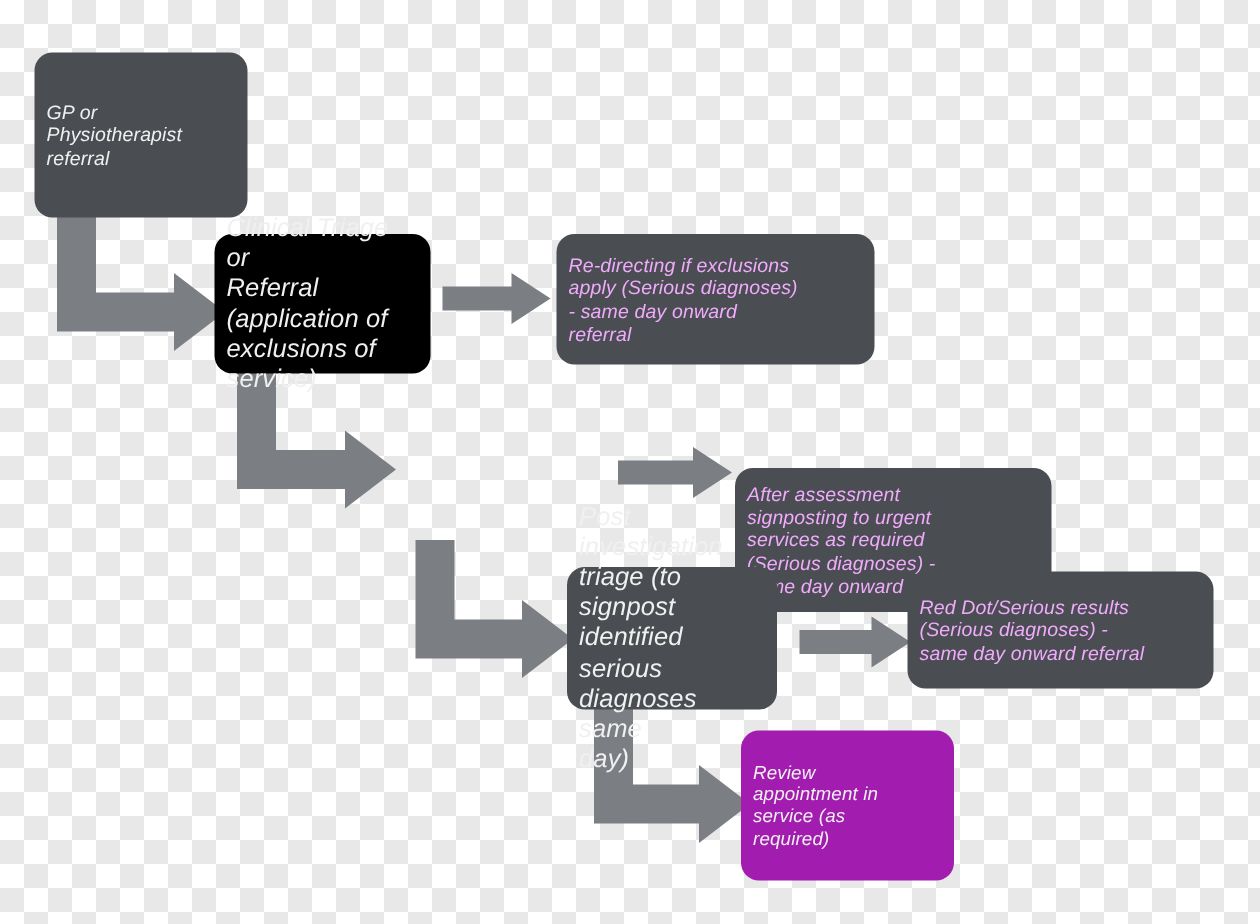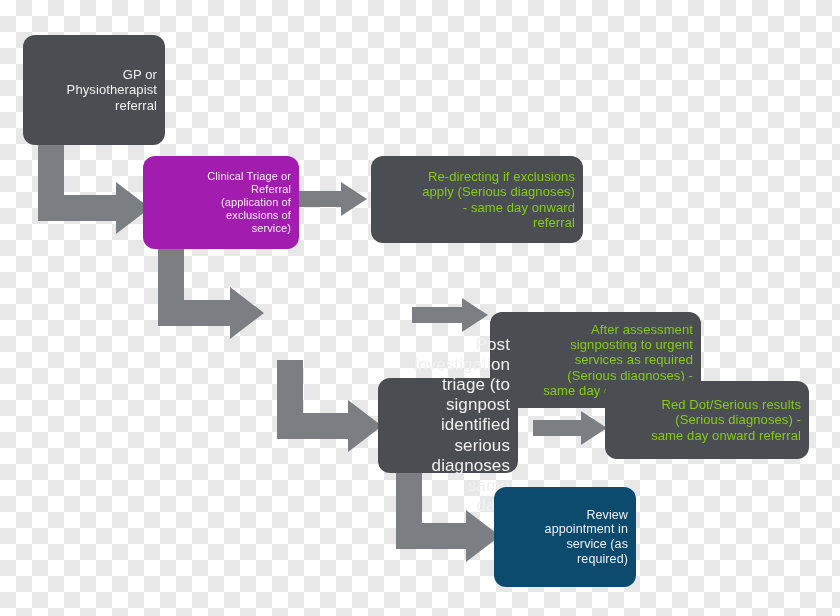--- a/index.html
+++ b/index.html
@@ -25,32 +25,33 @@
     height: 616px;
   }
   .node {
     position: absolute;
     box-sizing: border-box;
     background: #4a4d52;
     border-radius: 12px;
     display: flex;
     align-items: center;
     justify-content: center;
-    text-align: right;
+    text-align: left;
     padding: 4px 8px;
     line-height: 1.18;
     letter-spacing: 0.1px;
+    font-style: italic;
   }
   .node .node-text {
     display: block;
     width: 100%;
     white-space: pre-line;
   }
   .node.dark-text { color: #f0f0f0; }
-  .node.warn-text { color: #84cc16; }
+  .node.warn-text { color: #f0abfc; }
 
   .arrow {
     position: absolute;
   }
   .arrow svg { display: block; overflow: visible; }
 </style>
 </head>
 <body>
 
 <div id="flow-canvas">
@@ -87,21 +88,21 @@
     <div class="arrow" style="left: 396px; top: 470px; width: 104px; height: 93px;">
       <svg width="104" height="93" viewBox="0 0 104 93">
         <polygon points="0,0 26,0 26,53 70,53 70,40 104,66 70,92 70,79 0,79" fill="#7b7e83"></polygon>
       </svg>
     </div>
     <div class="node dark-text" style="left: 23px; top: 35px; width: 142px; height: 110px; font-size: 13px; background: rgb(74, 77, 82);">
       <span class="node-text">GP or
 Physiotherapist
 referral</span>
     </div>
-    <div class="node dark-text" style="left: 143px; top: 156px; width: 156px; height: 93px; font-size: 11px; background: #a21caf;">
+    <div class="node dark-text" style="left: 143px; top: 156px; width: 144px; height: 93px; font-size: 17px; background: #000000;">
       <span class="node-text">Clinical Triage or
 Referral
 (application of
 exclusions of
 service)</span>
     </div>
     <div class="node warn-text" style="left: 371px; top: 156px; width: 212px; height: 87px; font-size: 13px; background: rgb(74, 77, 82);">
       <span class="node-text">Re-directing if exclusions
 apply (Serious diagnoses)
 - same day onward
@@ -119,19 +120,19 @@
 triage (to signpost
 identified serious
 diagnoses same
 day)</span>
     </div>
     <div class="node warn-text" style="left: 605px; top: 381px; width: 204px; height: 78px; font-size: 13px; background: rgb(74, 77, 82);">
       <span class="node-text">Red Dot/Serious results
 (Serious diagnoses) -
 same day onward referral</span>
     </div>
-    <div class="node dark-text" style="left: 494px; top: 487px; width: 142px; height: 100px; font-size: 12.5px; background: #0c4a6e;">
+    <div class="node dark-text" style="left: 494px; top: 487px; width: 142px; height: 100px; font-size: 12.5px; background: #a21caf;">
       <span class="node-text">Review
 appointment in
 service (as
 required)</span>
     </div>
   </div>
 
 </body></html>

